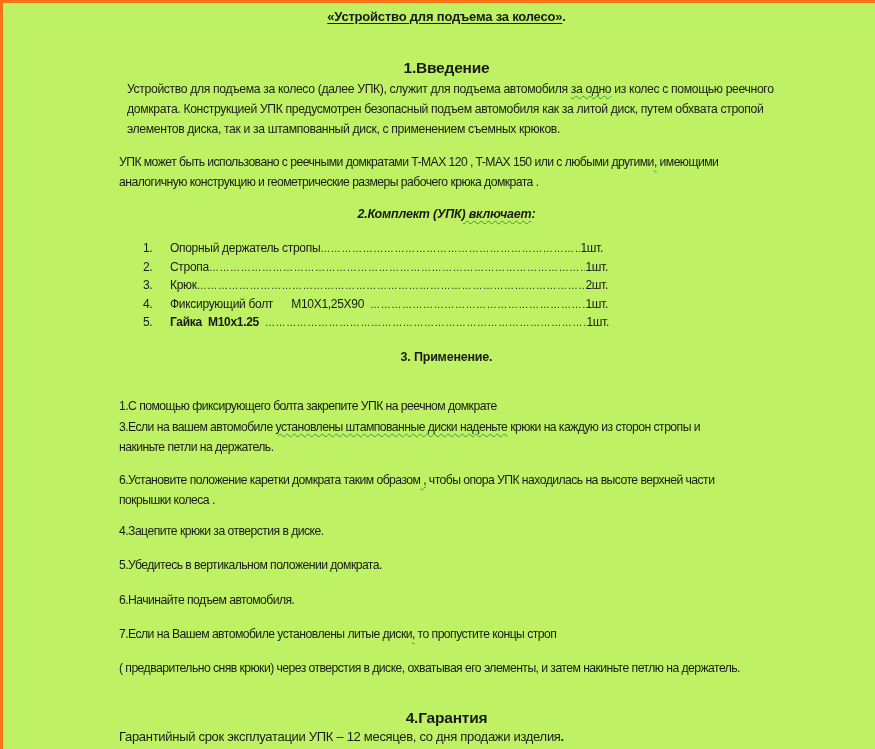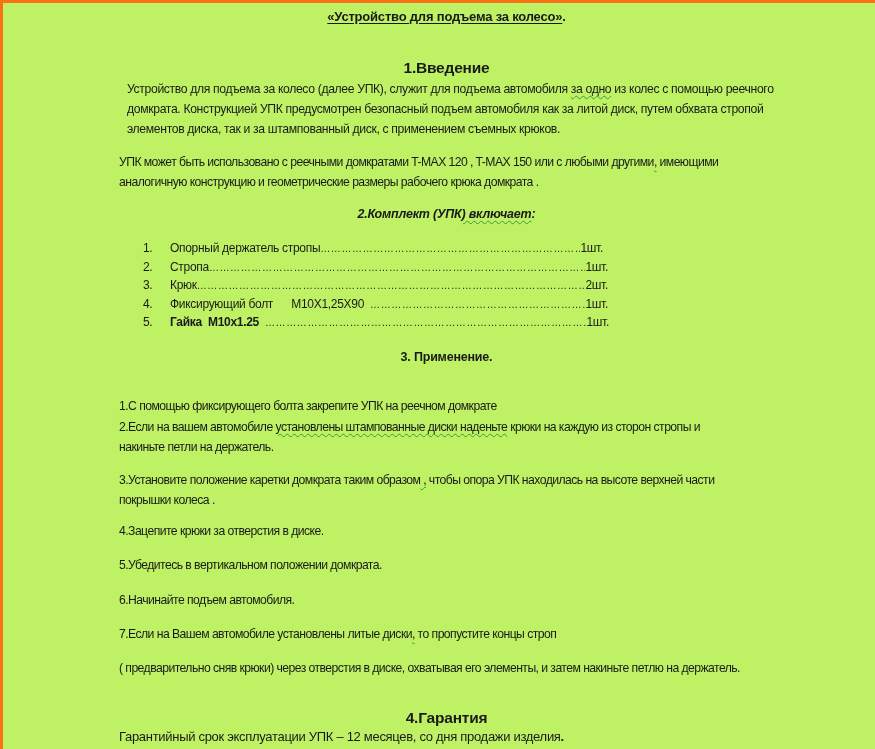--- a/index.html
+++ b/index.html
@@ -151,26 +151,26 @@
       <span class="list-dots">……………………………………………………………………………………………………………………………</span>
       <span class="list-qty">1шт.</span>
     </div>
   </div>
 
   <div class="abs center h2" style="top:347px;">3. Применение.</div>
 
   <div class="abs p p-tight" style="top:393px;">1.С помощью фиксирующего болта закрепите УПК на реечном домкрате</div>
 
   <div class="abs p p-tight" style="top:414px;">
-    <div><span>2.Если на вашем автомобиле </span><span class="squig">установлены штампованные диски  наденьте</span><span> крюки на  каждую из сторон стропы  и</span></div>
+    <div><span>3.Если на вашем автомобиле </span><span class="squig">установлены штампованные диски  наденьте</span><span> крюки на  каждую из сторон стропы  и</span></div>
     <div>накиньте петли на держатель.</div>
   </div>
 
   <div class="abs p p-tight" style="top:467px;">
-    <div><span>3.Установите положение каретки домкрата таким образом</span><span class="squig"> ,</span><span> чтобы опора УПК находилась на высоте верхней части</span></div>
+    <div><span>6.Установите положение каретки домкрата таким образом</span><span class="squig"> ,</span><span> чтобы опора УПК находилась на высоте верхней части</span></div>
     <div>покрышки колеса .</div>
   </div>
 
   <div class="abs p p-tight" style="top:518px;">4.Зацепите крюки за отверстия в диске.</div>
   <div class="abs p p-tight" style="top:552px;">5.Убедитесь в вертикальном положении домкрата.</div>
   <div class="abs p p-tight" style="top:587px;">6.Начинайте подъем автомобиля.</div>
 
   <div class="abs p p-tight" style="top:621px;">
     <span>7.Если на Вашем автомобиле установлены литые диски</span><span class="squig">,</span><span> то пропустите концы строп</span>
   </div>

